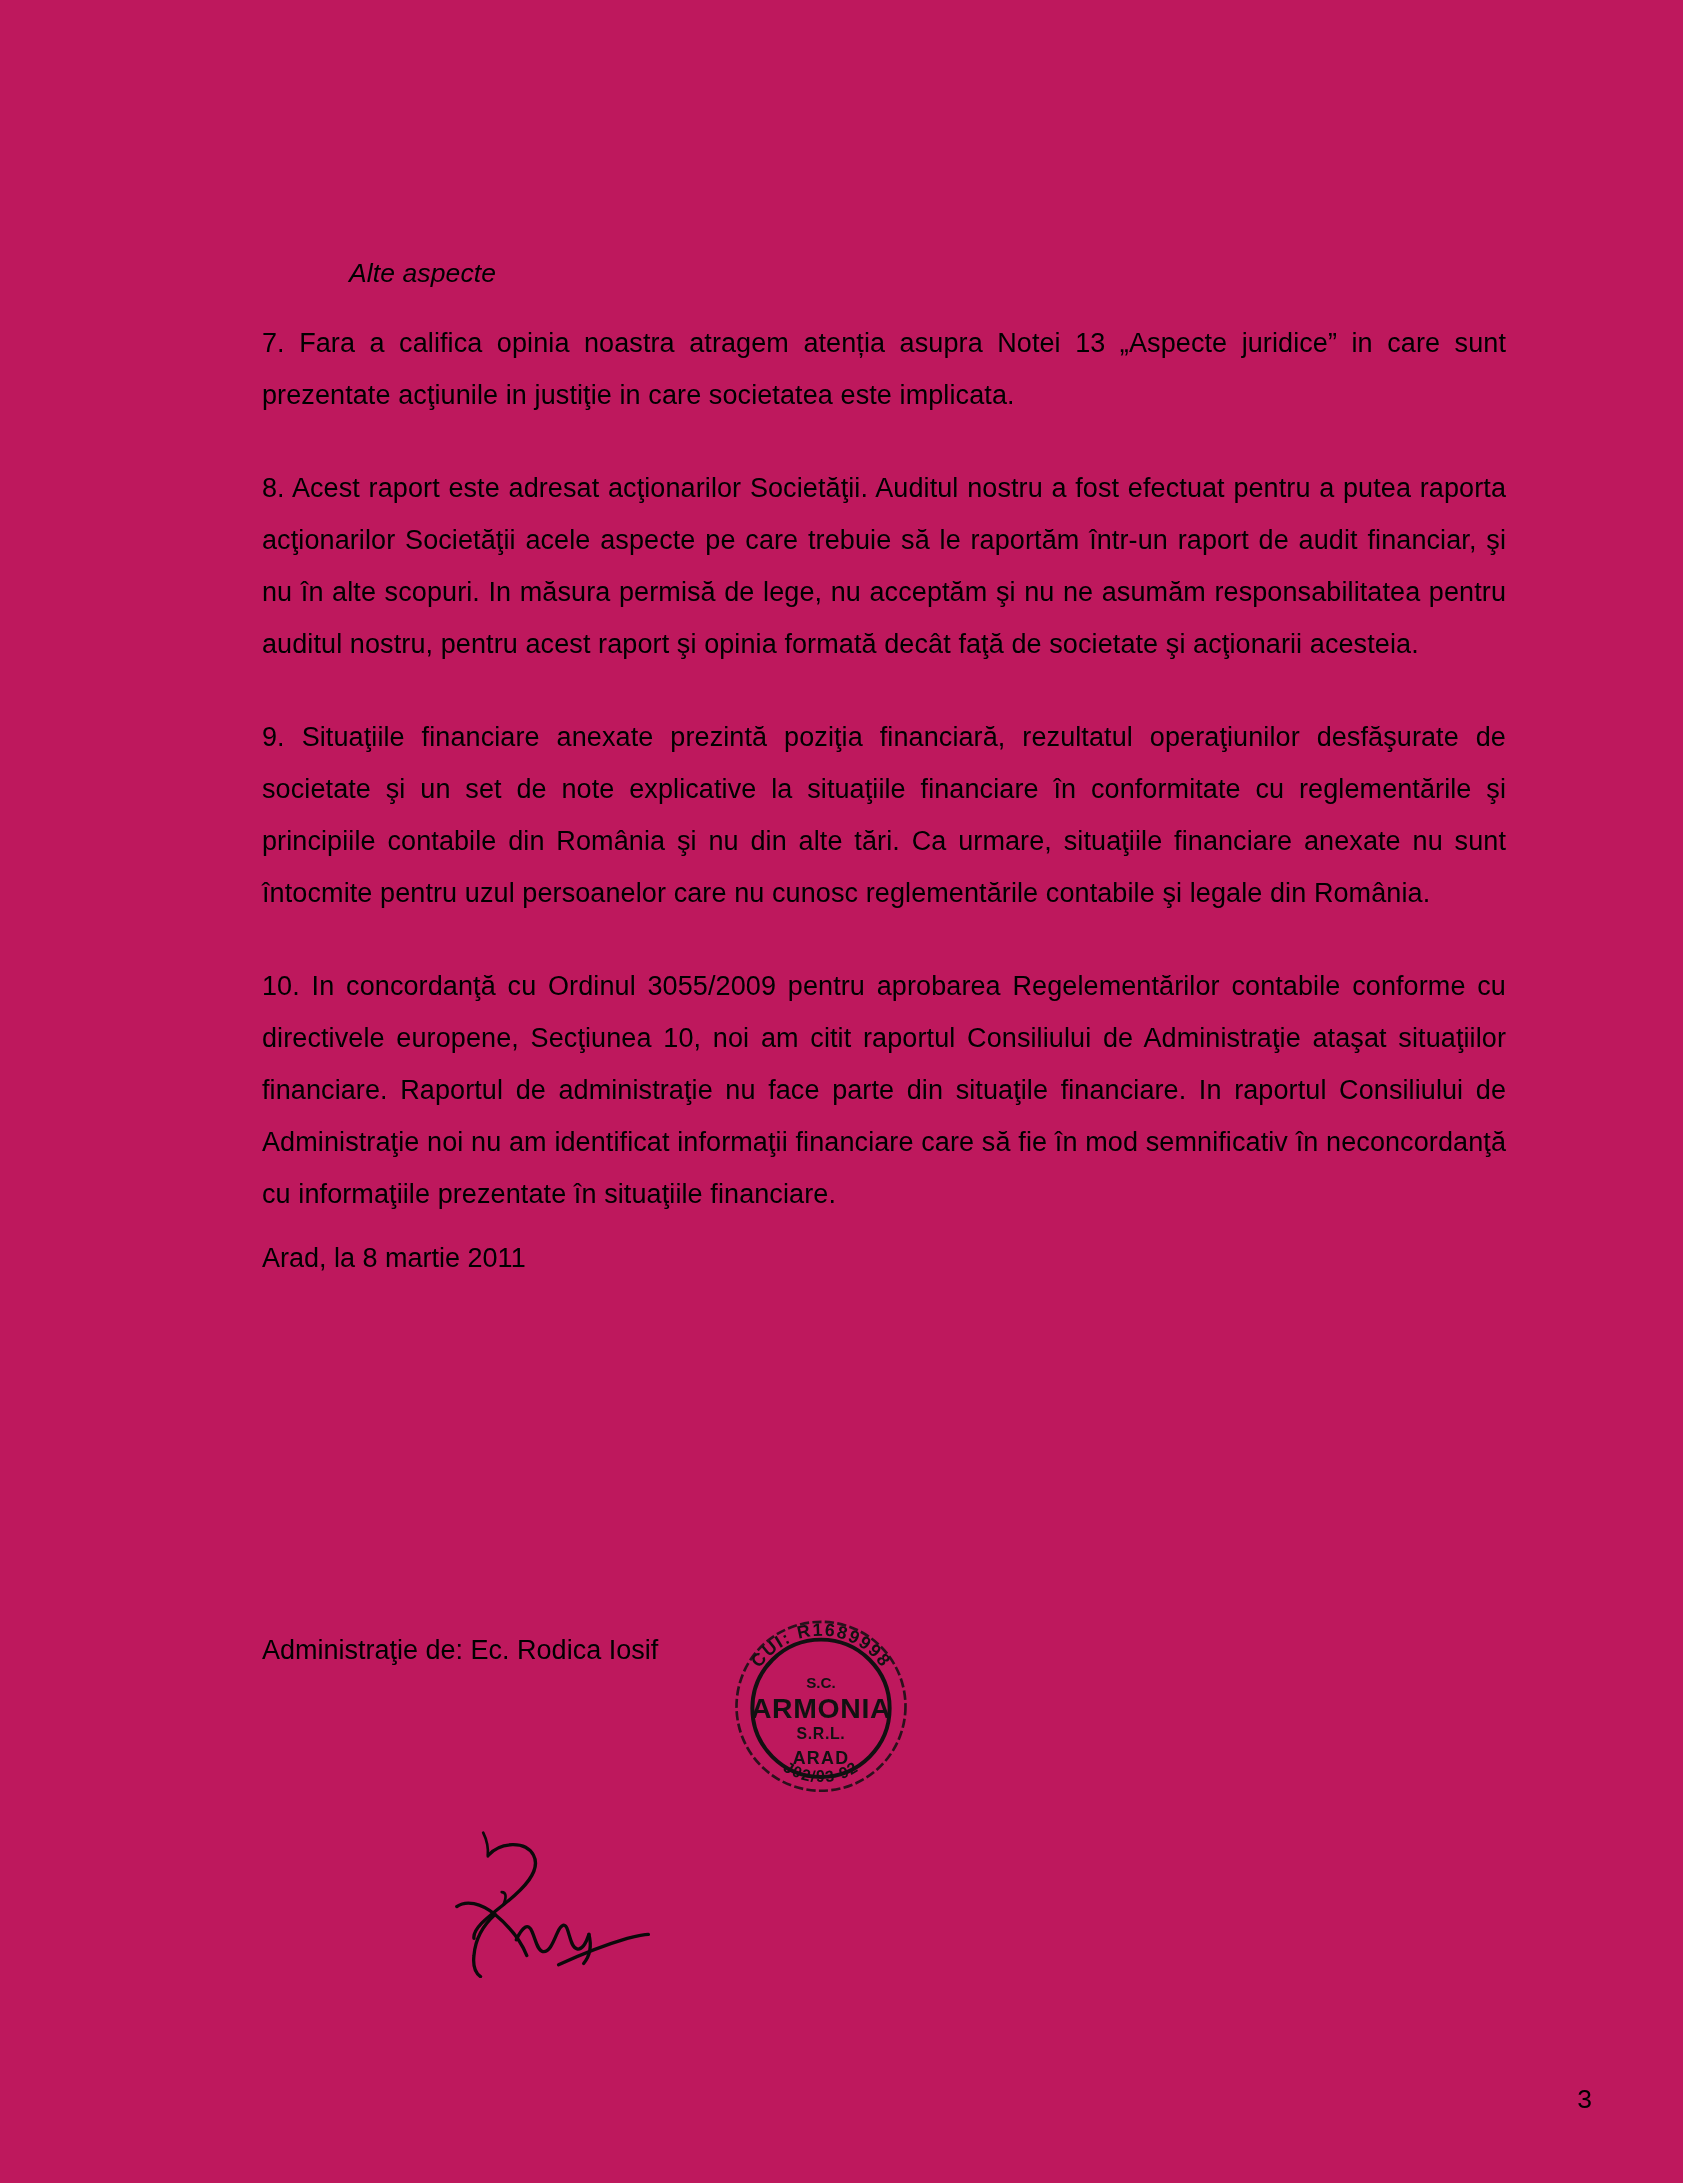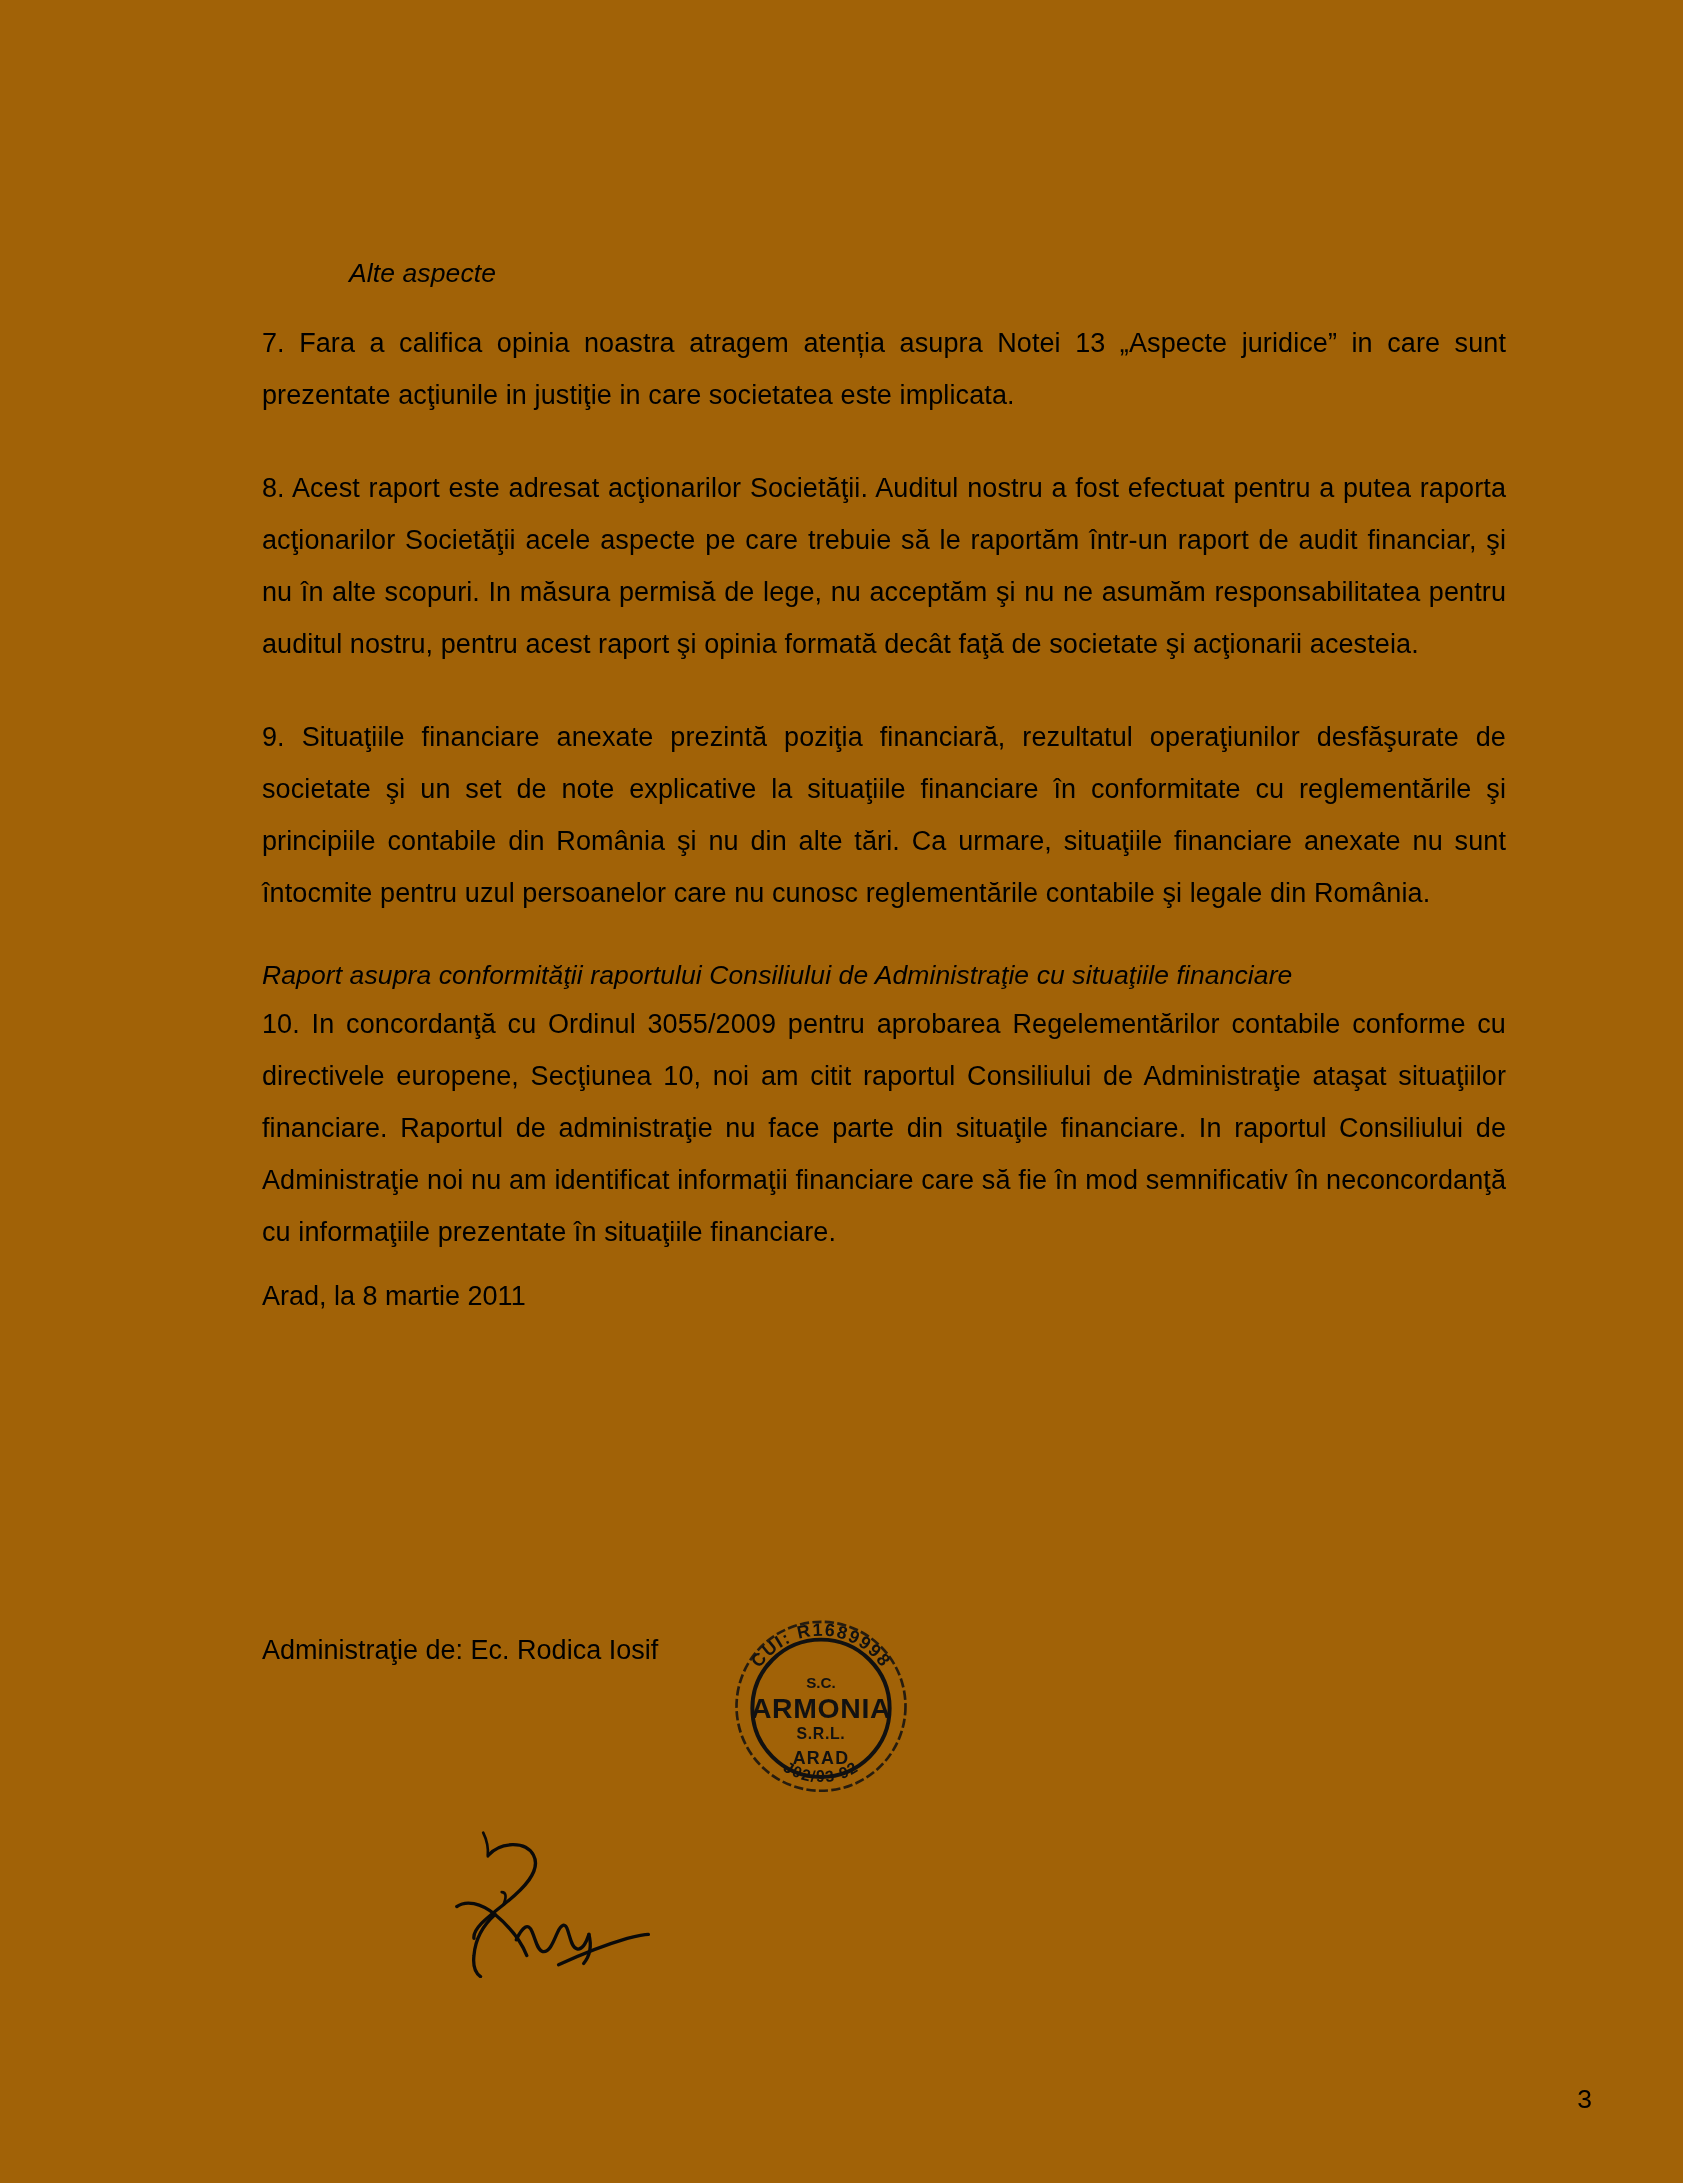--- a/index.html
+++ b/index.html
@@ -5,21 +5,21 @@
 <style>
   html, body {
     margin: 0;
     padding: 0;
     background: #ffffff;
   }
   .page {
     position: relative;
     width: 1683px;
     height: 2183px;
-    background: #a16207;
+    background: #be185d;
     font-family: "Liberation Sans", "DejaVu Sans", sans-serif;
     color: #000000;
     overflow: hidden;
   }
   .content {
     position: absolute;
     left: 262px;
     top: 258px;
     width: 1244px;
   }
@@ -99,21 +99,20 @@
   <div class="content">
 
     <div class="heading-italic">Alte aspecte</div>
 
     <p class="body">7.  Fara a califica opinia noastra atragem atenția asupra Notei 13   „Aspecte juridice” in care sunt prezentate acţiunile in justiţie in care societatea este implicata.</p>
 
     <p class="body">8. Acest raport este adresat acţionarilor Societăţii. Auditul nostru a fost efectuat pentru a putea raporta acţionarilor Societăţii acele aspecte pe care trebuie să le raportăm într-un raport de audit financiar, şi nu în alte scopuri. In măsura permisă de lege, nu acceptăm şi nu ne asumăm responsabilitatea pentru auditul nostru, pentru acest raport şi opinia formată decât faţă de societate şi acţionarii acesteia.</p>
 
     <p class="body">9. Situaţiile financiare anexate prezintă poziţia financiară, rezultatul operaţiunilor desfăşurate de societate şi un set de note explicative la situaţiile financiare în conformitate cu reglementările şi principiile contabile din România şi nu din alte tări. Ca urmare, situaţiile financiare anexate nu sunt întocmite pentru uzul persoanelor care nu cunosc reglementările contabile şi legale din România.</p>
 
-    <div class="heading-italic flush">Raport asupra conformităţii raportului Consiliului  de Administraţie cu situaţiile financiare</div>
 
     <p class="body tight">10. In concordanţă cu Ordinul 3055/2009 pentru aprobarea Regelementărilor contabile conforme cu directivele europene, Secţiunea 10, noi am citit raportul Consiliului de Administraţie ataşat situaţiilor financiare. Raportul de administraţie nu face parte din situaţile financiare. In raportul Consiliului de Administraţie noi nu am identificat informaţii financiare care să fie în mod semnificativ în neconcordanţă cu informaţiile prezentate în situaţiile financiare.</p>
 
     <div class="date-line">Arad, la  8 martie 2011</div>
 
   </div>
 
   <div class="signature-block">
     <p class="sig-line">Administraţie de: Ec. Rodica Iosif</p>
   </div>

